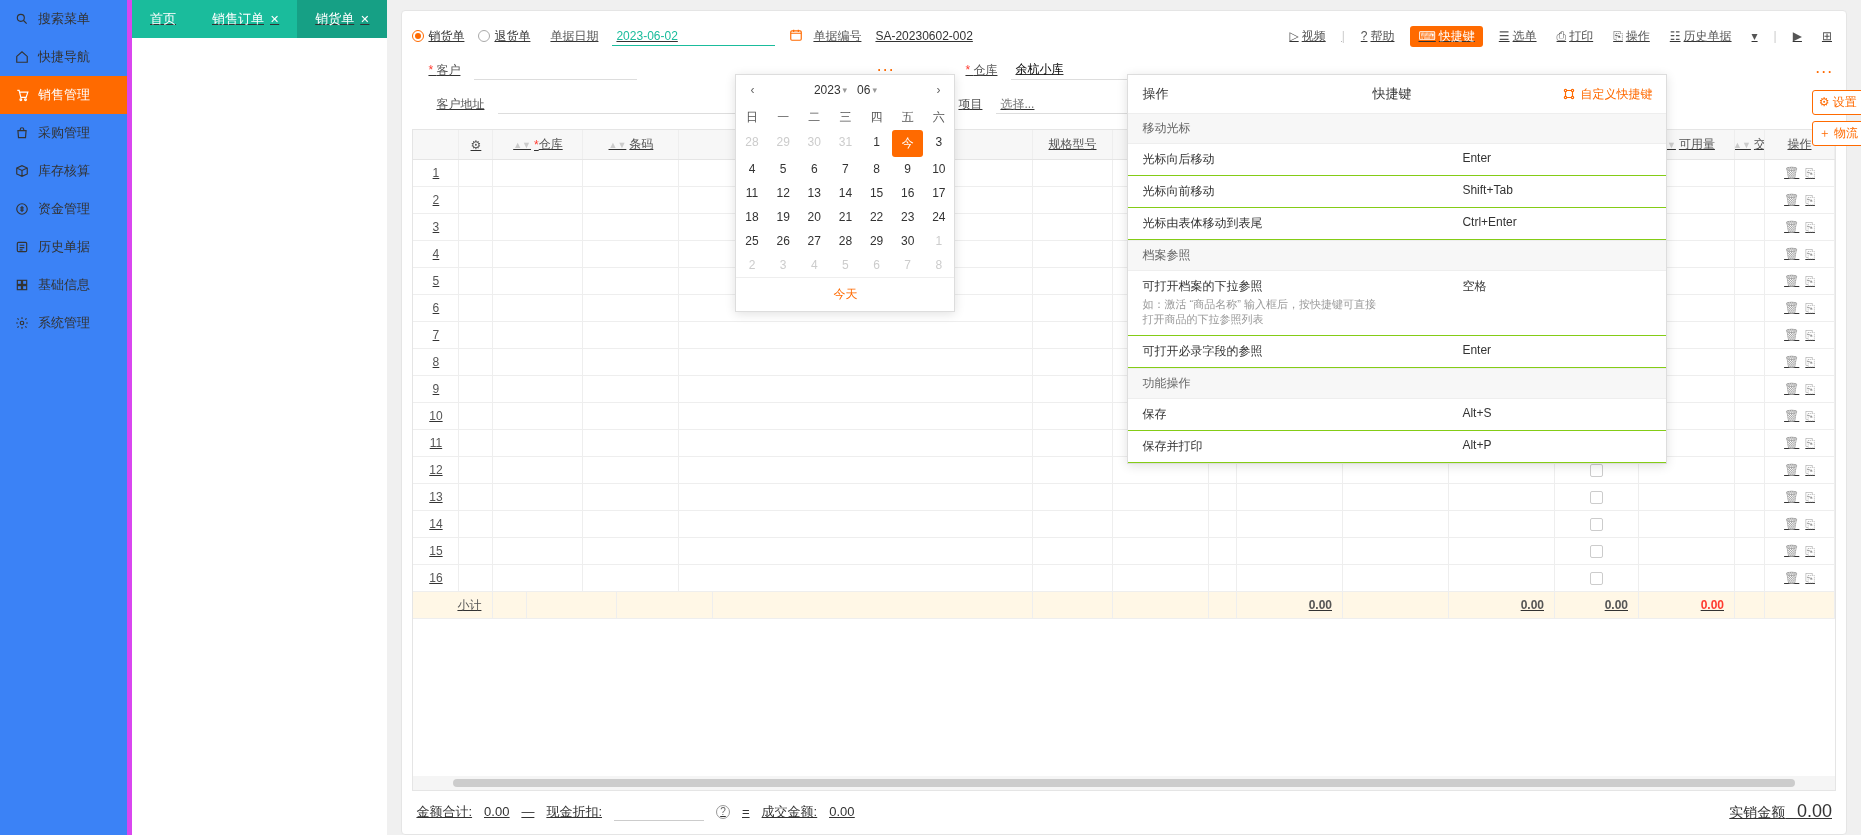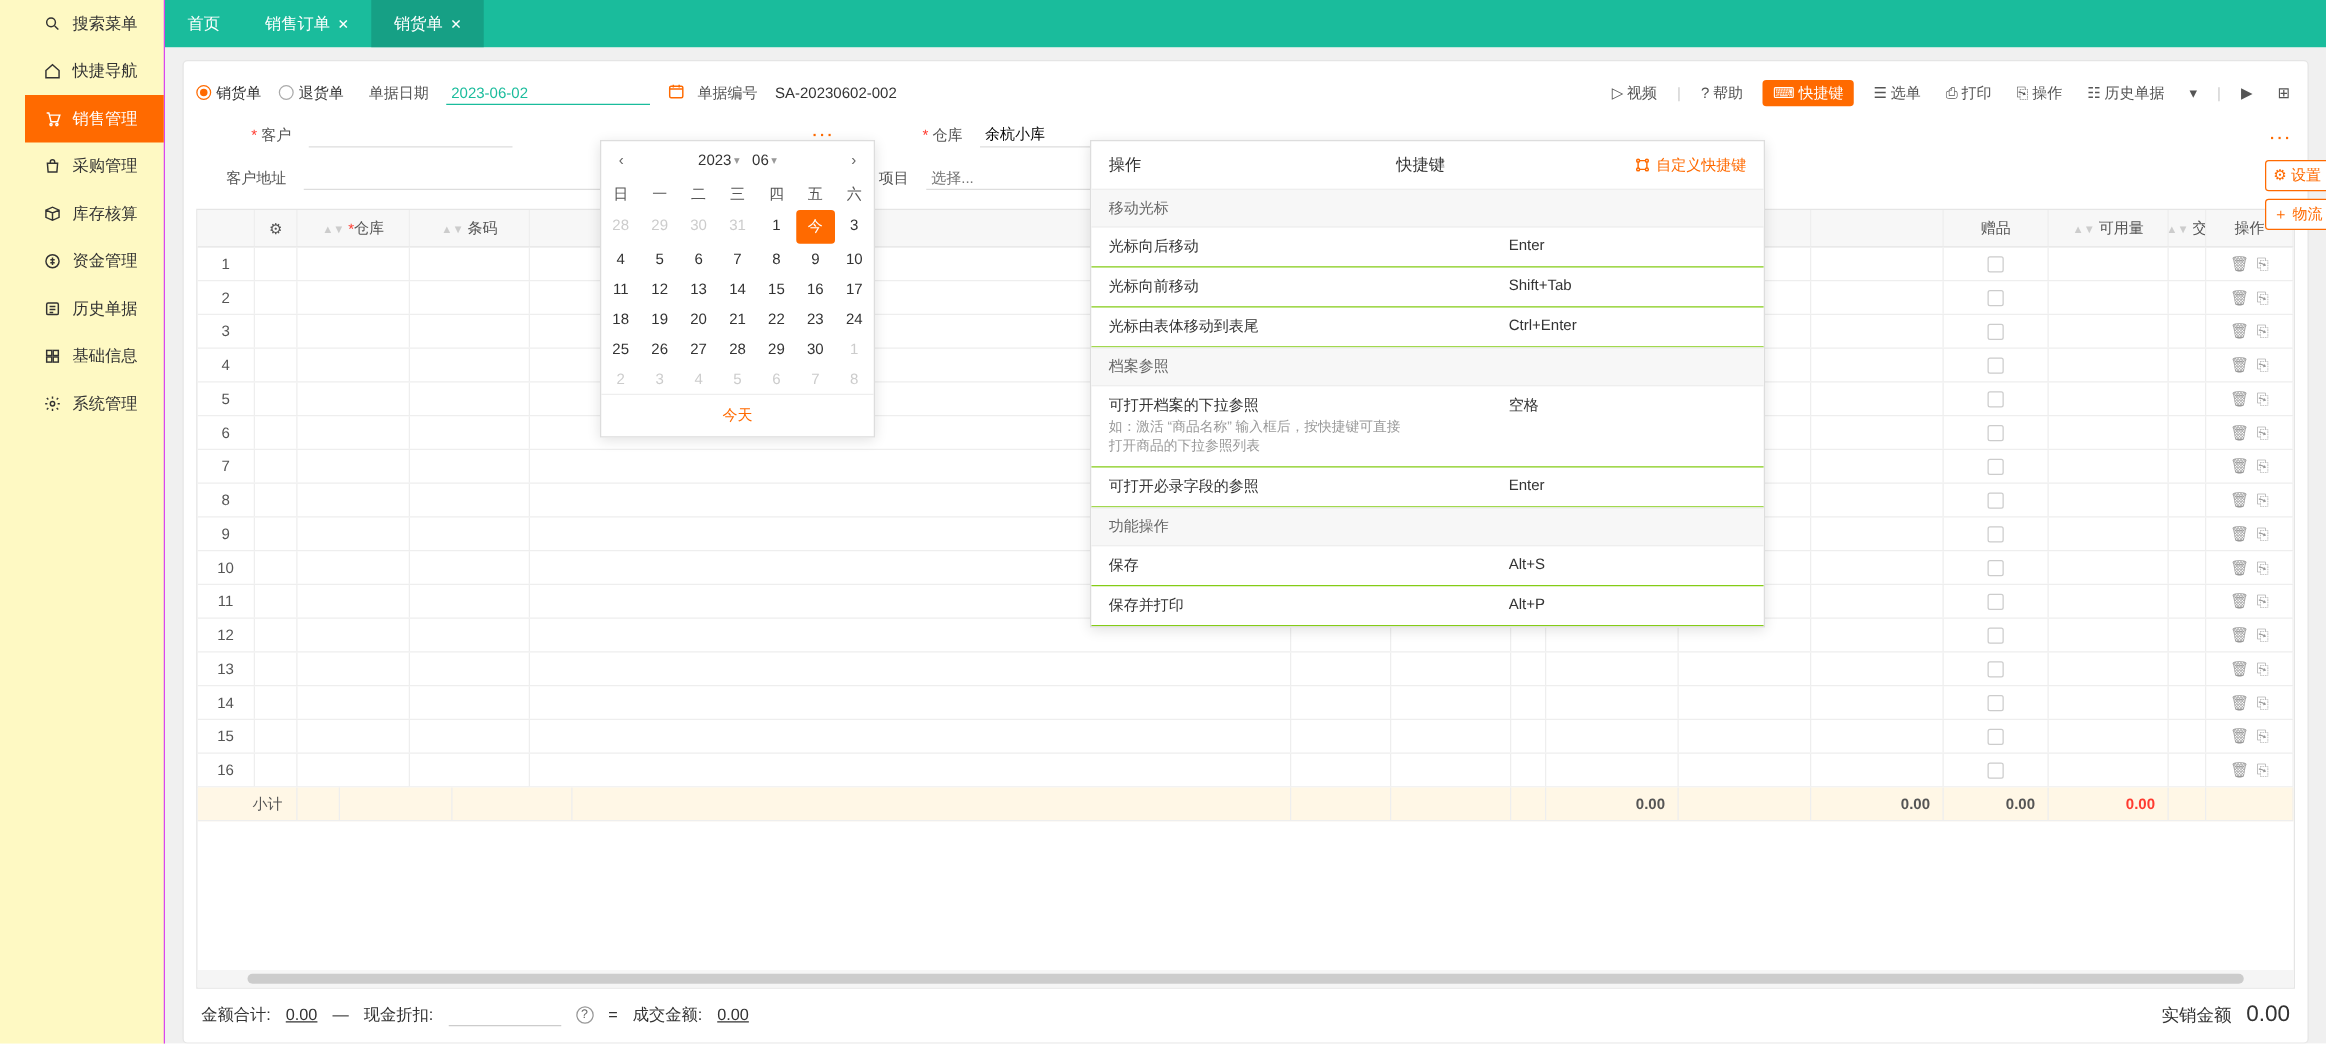--- a/index.html
+++ b/index.html
@@ -1,26 +1,26 @@
 <!DOCTYPE html>
 <html><head>
 <meta charset="utf-8">
 <style>
 * { box-sizing: border-box; margin: 0; padding: 0; }
 body { font-family: "Microsoft YaHei", Arial, sans-serif; font-size: 12px; color: #333; background: #fff; overflow: hidden; }
 .app { display: flex; height: 835px; width: 1861px; }
 
 
-.sidebar { width: 132px; background: #fef9c3; border-right: 1px solid #d946ef; flex-shrink: 0; padding-left: 20px; }
+.sidebar { width: 132px; background: #3b82f6; border-right: 5px solid #d946ef; flex-shrink: 0; }
 .sidebar-item { display: flex; align-items: center; padding: 10px 14px; cursor: pointer; color: #333; font-size: 13px; }
 .sidebar-item.active { background: #ff6a00; color: #fff; }
 .sidebar-item .icon { width: 16px; height: 16px; margin-right: 8px; display: inline-flex; align-items: center; justify-content: center; }
 
 
-.main { flex: 1; display: flex; flex-direction: column; overflow: hidden; }
+.main { flex: 1; display: flex; flex-direction: row; overflow: hidden; text-decoration: underline; }
 .tabs { background: #1abc9c; height: 38px; display: flex; align-items: stretch; }
 .tab { padding: 0 18px; display: flex; align-items: center; color: #fff; cursor: pointer; font-size: 13px; position: relative; }
 .tab.active { background: #16a085; }
 .tab .close { margin-left: 6px; font-size: 11px; }
 
 
 .content { flex: 1; padding: 10px 14px 0 14px; position: relative; background: #f0f0f0; overflow: hidden; display: flex; flex-direction: column; }
 .form-card { background: #fff; border: 1px solid #e5e5e5; border-radius: 4px; padding: 8px 10px; position: relative; display: flex; flex-direction: column; flex: 1; overflow: hidden; }
 
 .form-row { display: flex; align-items: center; min-height: 34px; gap: 10px; flex-wrap: nowrap; }
@@ -247,21 +247,21 @@
             <span class="tb-btn">⎘ <span>操作</span></span>
             <span class="tb-btn">☷ <span>历史单据</span></span>
             <span class="tb-btn">▾</span>
             <span style="color:#ccc">|</span>
             <span class="tb-btn">▶</span>
             <span class="tb-btn">⊞</span>
           </div>
         </div>
 
         <div class="form-row">
-          <span class="field-label req" style="margin-left:44px">客户</span>
+          <span class="field-label req" style="margin-left:16px">客户</span>
           <input class="text-input" style="min-width: 160px; border-bottom: 1px solid rgb(221, 221, 221);">
           <div class="row2-spacer"></div>
           <span class="triple-dot">···</span>
           <div style="width:50px"></div>
           <span class="field-label req">仓库</span>
           <input class="text-input" style="border-bottom: 1px solid rgb(221, 221, 221);" value="余杭小库">
         </div>
 
         <div class="form-row">
           <span class="field-label" style="margin-left:24px">客户地址</span>

